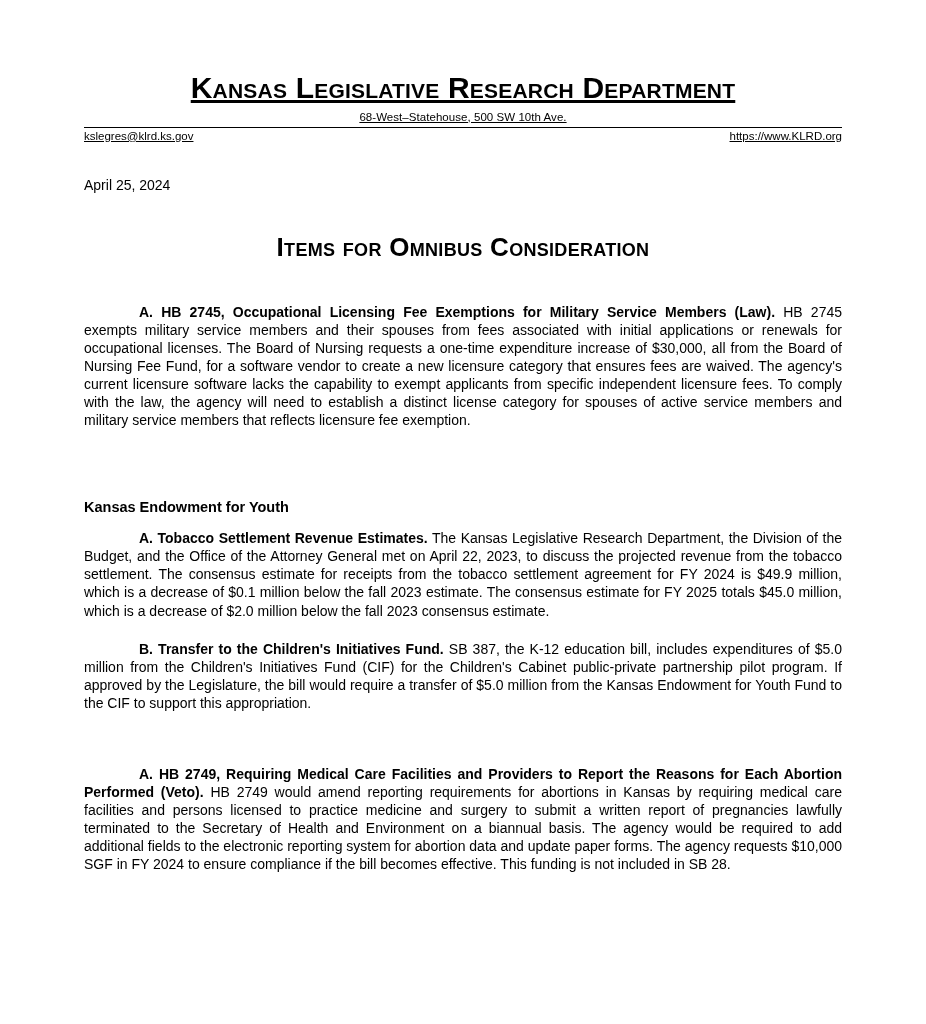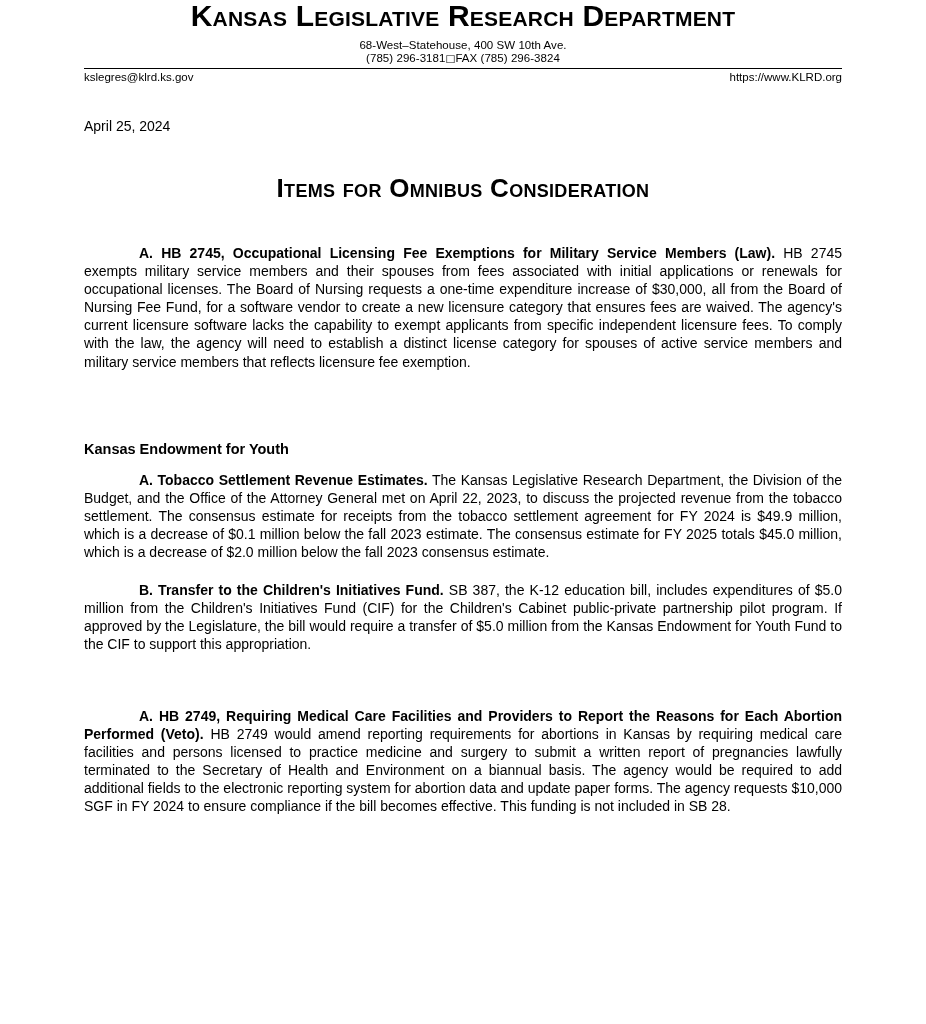--- a/index.html
+++ b/index.html
@@ -18,20 +18,22 @@
     position: relative;
     width: 926px;
     height: 1024px;
     box-sizing: border-box;
     padding: 0 84px;
     background: #ffffff;
   }
 
   
   .letterhead {
+    padding-top: 72px;
+    text-decoration: underline;
   }
   .org-title {
     text-align: center;
     font-weight: bold;
     font-size: 30px;
     line-height: 1.05;
     font-variant: small-caps;
     letter-spacing: 0.2px;
     margin: 0;
     white-space: nowrap;
@@ -112,22 +114,21 @@
 </style>
 </head>
 <body>
 
 <div class="page">
 
   <header class="letterhead">
     <h1 class="org-title">Kansas Legislative Research Department</h1>
 
     <div class="addr-block">
-      <div class="addr-line">68-West–Statehouse, 400 SW 10th Ave.</div>
-      <div class="addr-line"><span>(785) 296-3181</span><span class="box-glyph">□</span><span>FAX (785) 296-3824</span></div>
+      <div class="addr-line">68-West–Statehouse, 500 SW 10th Ave.</div>
     </div>
 
     <hr class="rule">
 
     <div class="contact-row">
       <span>kslegres@klrd.ks.gov</span>
       <span>https://www.KLRD.org</span>
     </div>
   </header>
 

